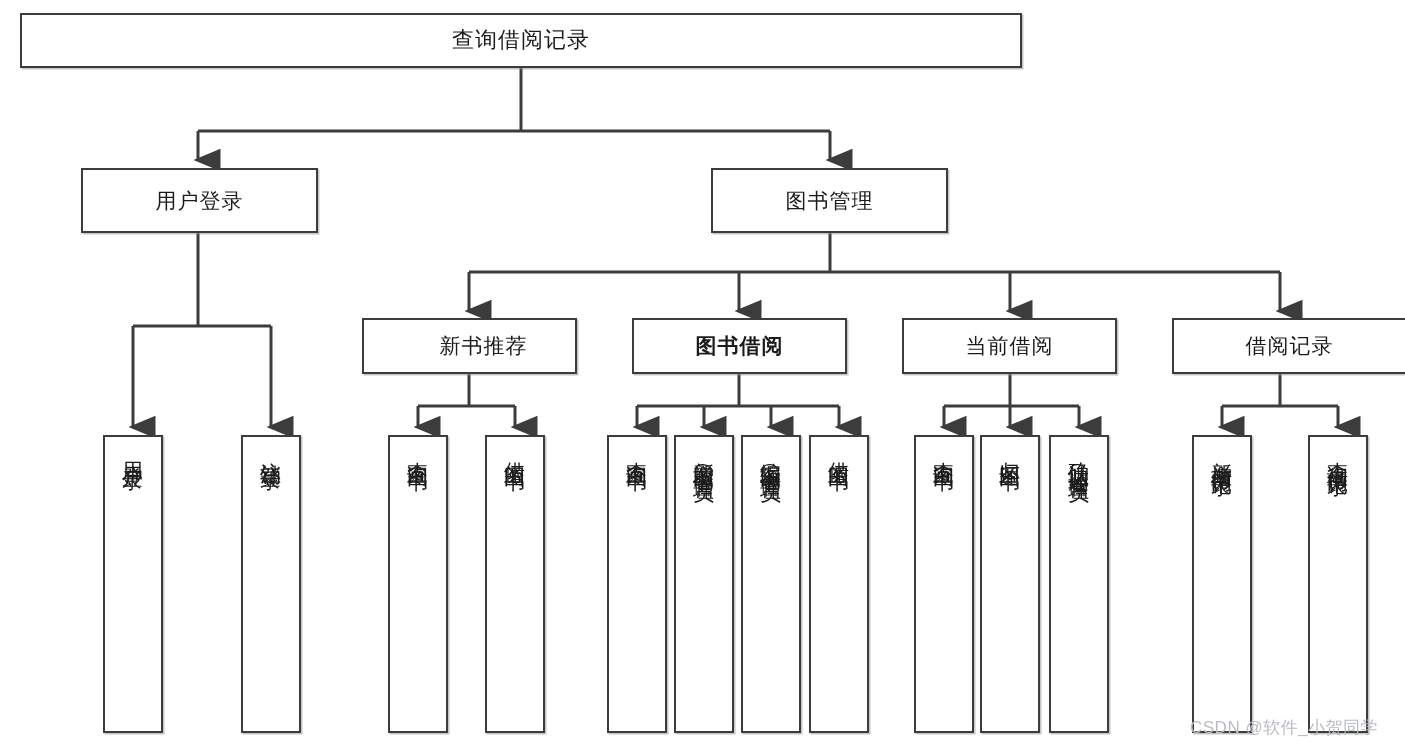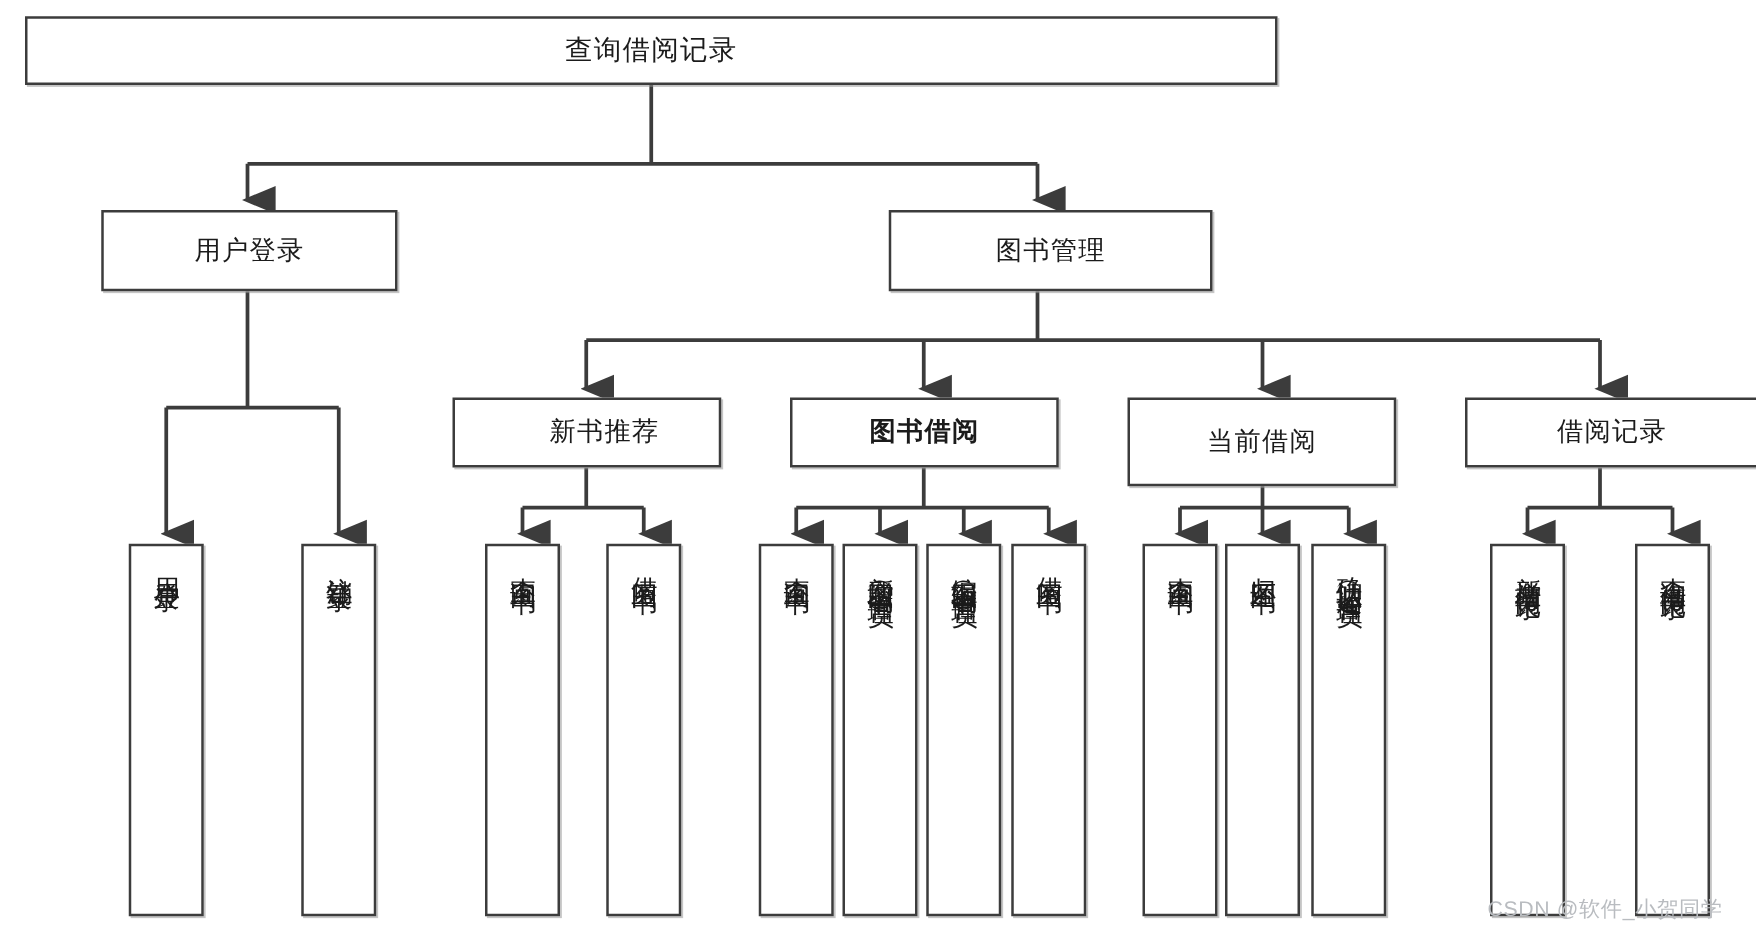--- a/index.html
+++ b/index.html
@@ -104,31 +104,31 @@
     </g>
   </svg>
 
   <div class="node root" style="left:20px;top:13px;width:1002px;height:55px;">
     <span class="label">查询借阅记录</span>
   </div>
 
   <div class="node lvl1" style="left:81px;top:168px;width:237px;height:65px;">
     <span class="label">用户登录</span>
   </div>
-  <div class="node lvl1" style="left:711px;top:168px;width:259px;height:65px;">
+  <div class="node lvl1" style="left:711px;top:168px;width:237px;height:65px;">
     <span class="label">图书管理</span>
   </div>
 
   <div class="node lvl2" style="left:362px;top:318px;width:215px;height:56px;padding-left:28px;">
     <span class="label">新书推荐</span>
   </div>
   <div class="node lvl2" style="left:632px;top:318px;width:215px;height:56px;font-weight:bold;">
     <span class="label">图书借阅</span>
   </div>
-  <div class="node lvl2" style="left:902px;top:318px;width:215px;height:71px;">
+  <div class="node lvl2" style="left:902px;top:318px;width:215px;height:56px;">
     <span class="label">当前借阅</span>
   </div>
   <div class="node lvl2" style="left:1172px;top:318px;width:235px;height:56px;text-align:right;">
     <span class="label">借阅记录</span>
   </div>
 
   <div class="node leaf" style="left:103px;top:435px;width:60px;height:298px;">
     <span class="label">用户登录</span>
   </div>
   <div class="node leaf" style="left:241px;top:435px;width:60px;height:298px;">

